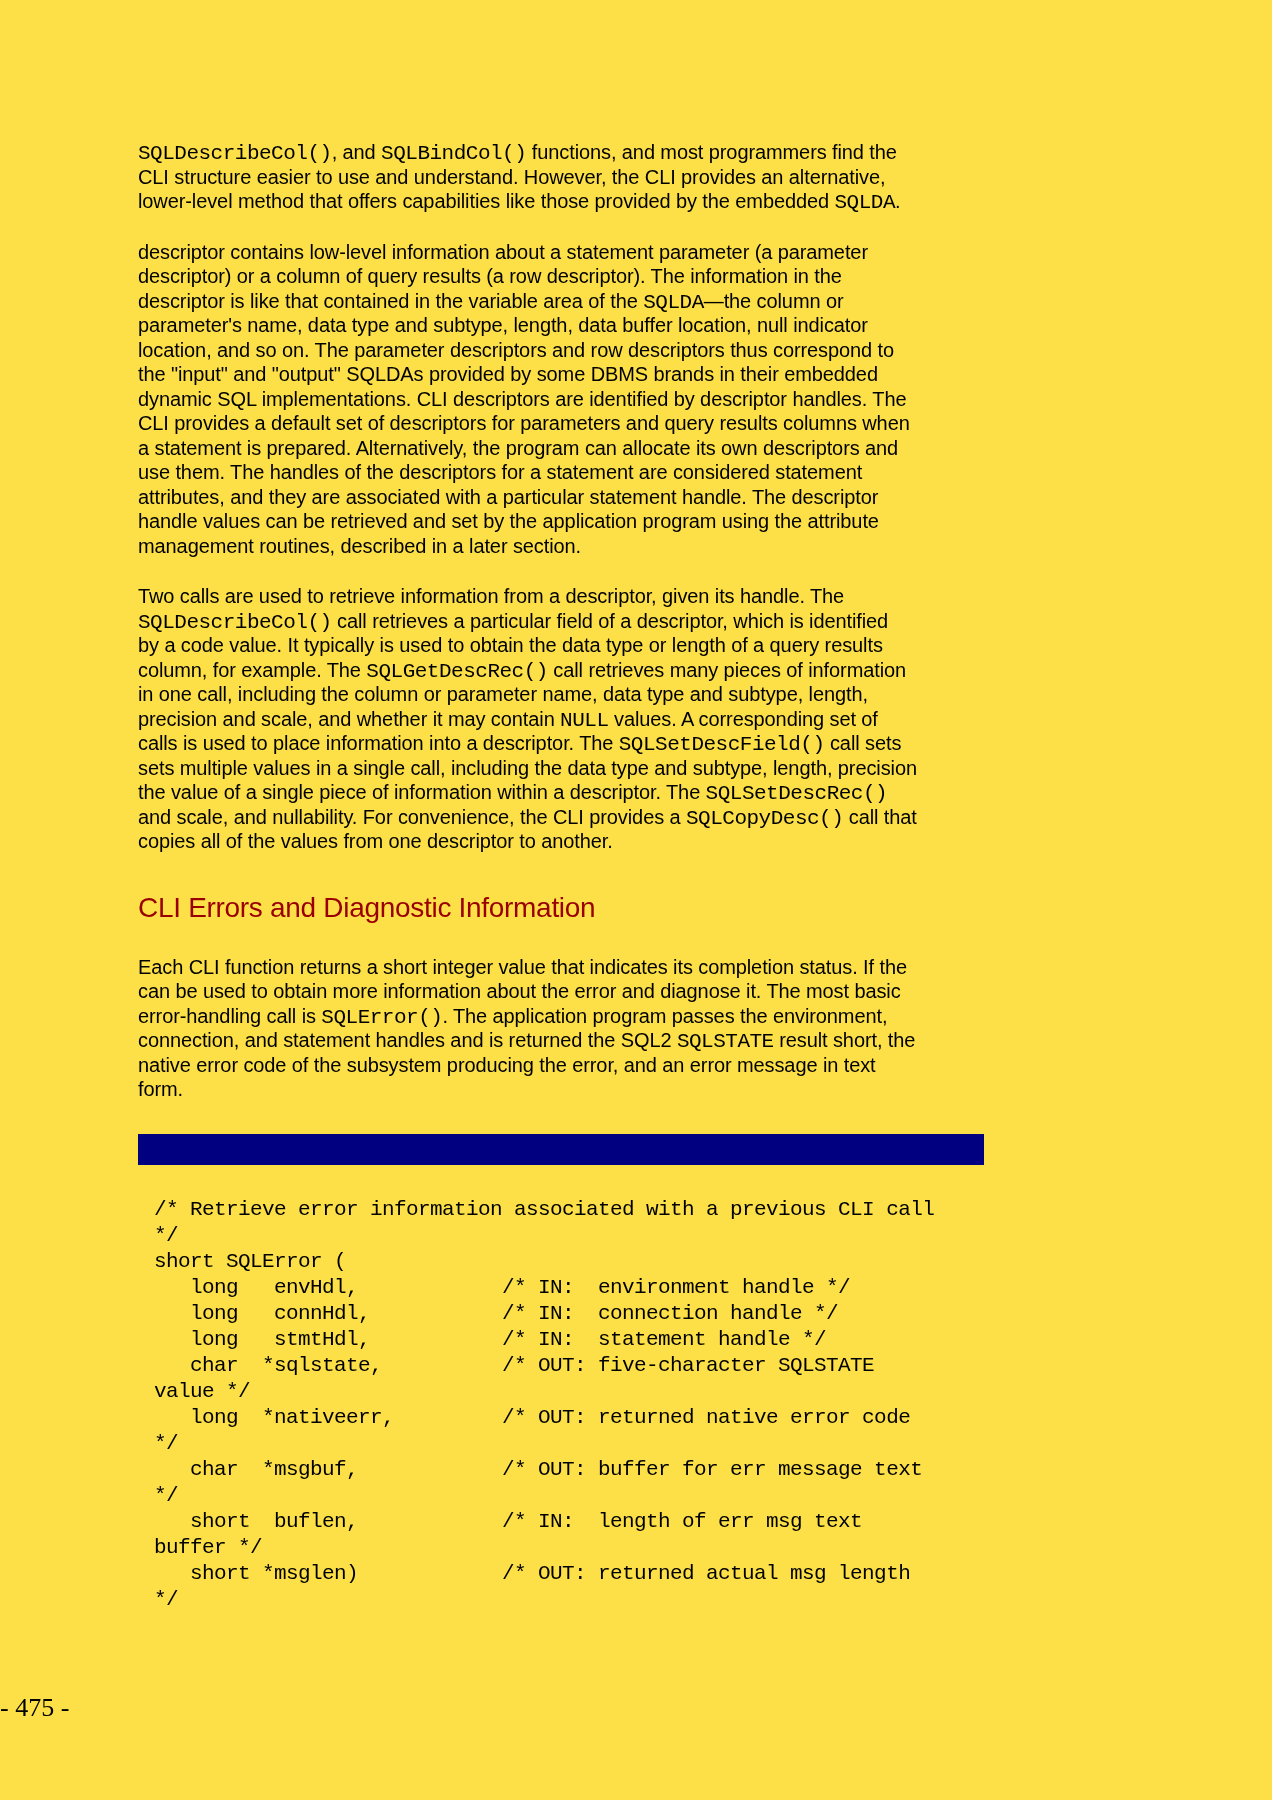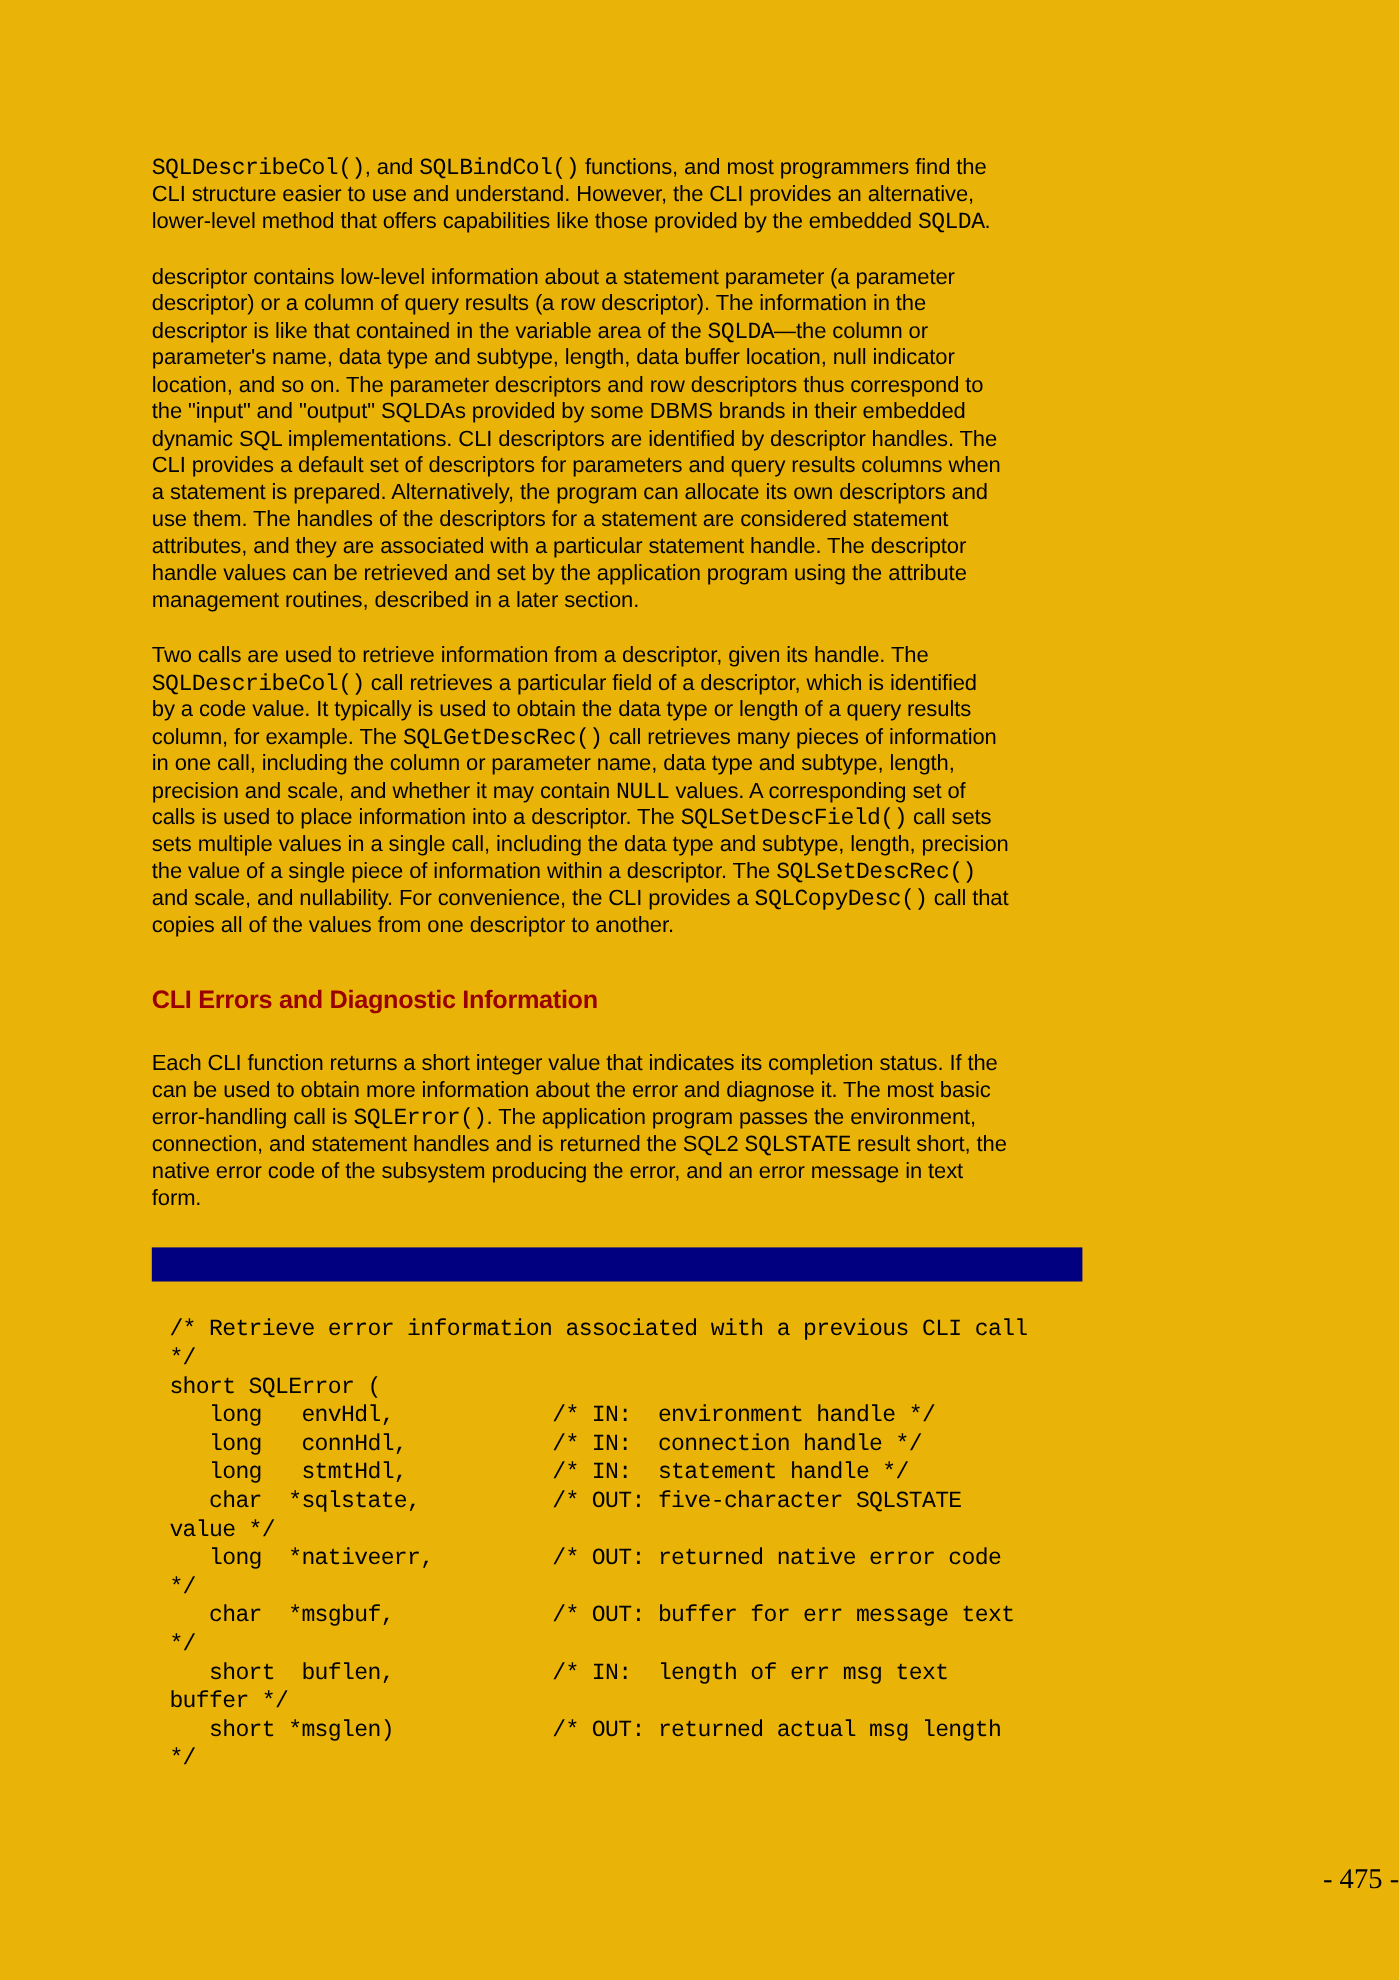--- a/index.html
+++ b/index.html
@@ -1,20 +1,20 @@
 <!DOCTYPE html>
 <html><head>
 <meta charset="utf-8">
 <style>
   html,body{margin:0;padding:0;background:#ffffff;}
   .page{
     position:relative;
     width:1272px;
     height:1800px;
-    background:#eab308;
+    background:#fde047;
     font-family:"Liberation Sans", sans-serif;
     color:#000000;
     overflow:hidden;
   }
   .content{
     position:absolute;
     left:138px;
     top:140px;
     width:860px;
   }
@@ -27,44 +27,44 @@
   .para .line{white-space:pre;}
   .mono{
     font-family:"Liberation Mono", monospace;
     font-size:21px;
     line-height:1;
     letter-spacing:-0.5px;
   }
   .italic{font-style:italic;}
   h1.section-heading{
     margin:34px 0 27px 0;
-    font-size:23px;
+    font-size:28px;
     line-height:40px;
-    font-weight:bold;
+    font-weight:normal;
     letter-spacing:-0.3px;
   }
   .divider-bar{
     margin-top:32px;
     width:846px;
     height:31px;
   }
   pre.code-block{
     margin:32px 0 0 16px;
     font-family:"Liberation Mono", monospace;
     font-size:21px;
     line-height:26px;
     letter-spacing:-0.6px;
     white-space:pre;
   }
   .page-number{
     position:absolute;
     left:0;
     top:1693px;
     width:1272px;
-    text-align:right;
+    text-align:left;
     font-family:"Liberation Serif", serif;
     font-size:26px;
     color:#000000;
   }
 </style>
 </head>
 <body>
 
 <div class="page">
   <div class="content">

